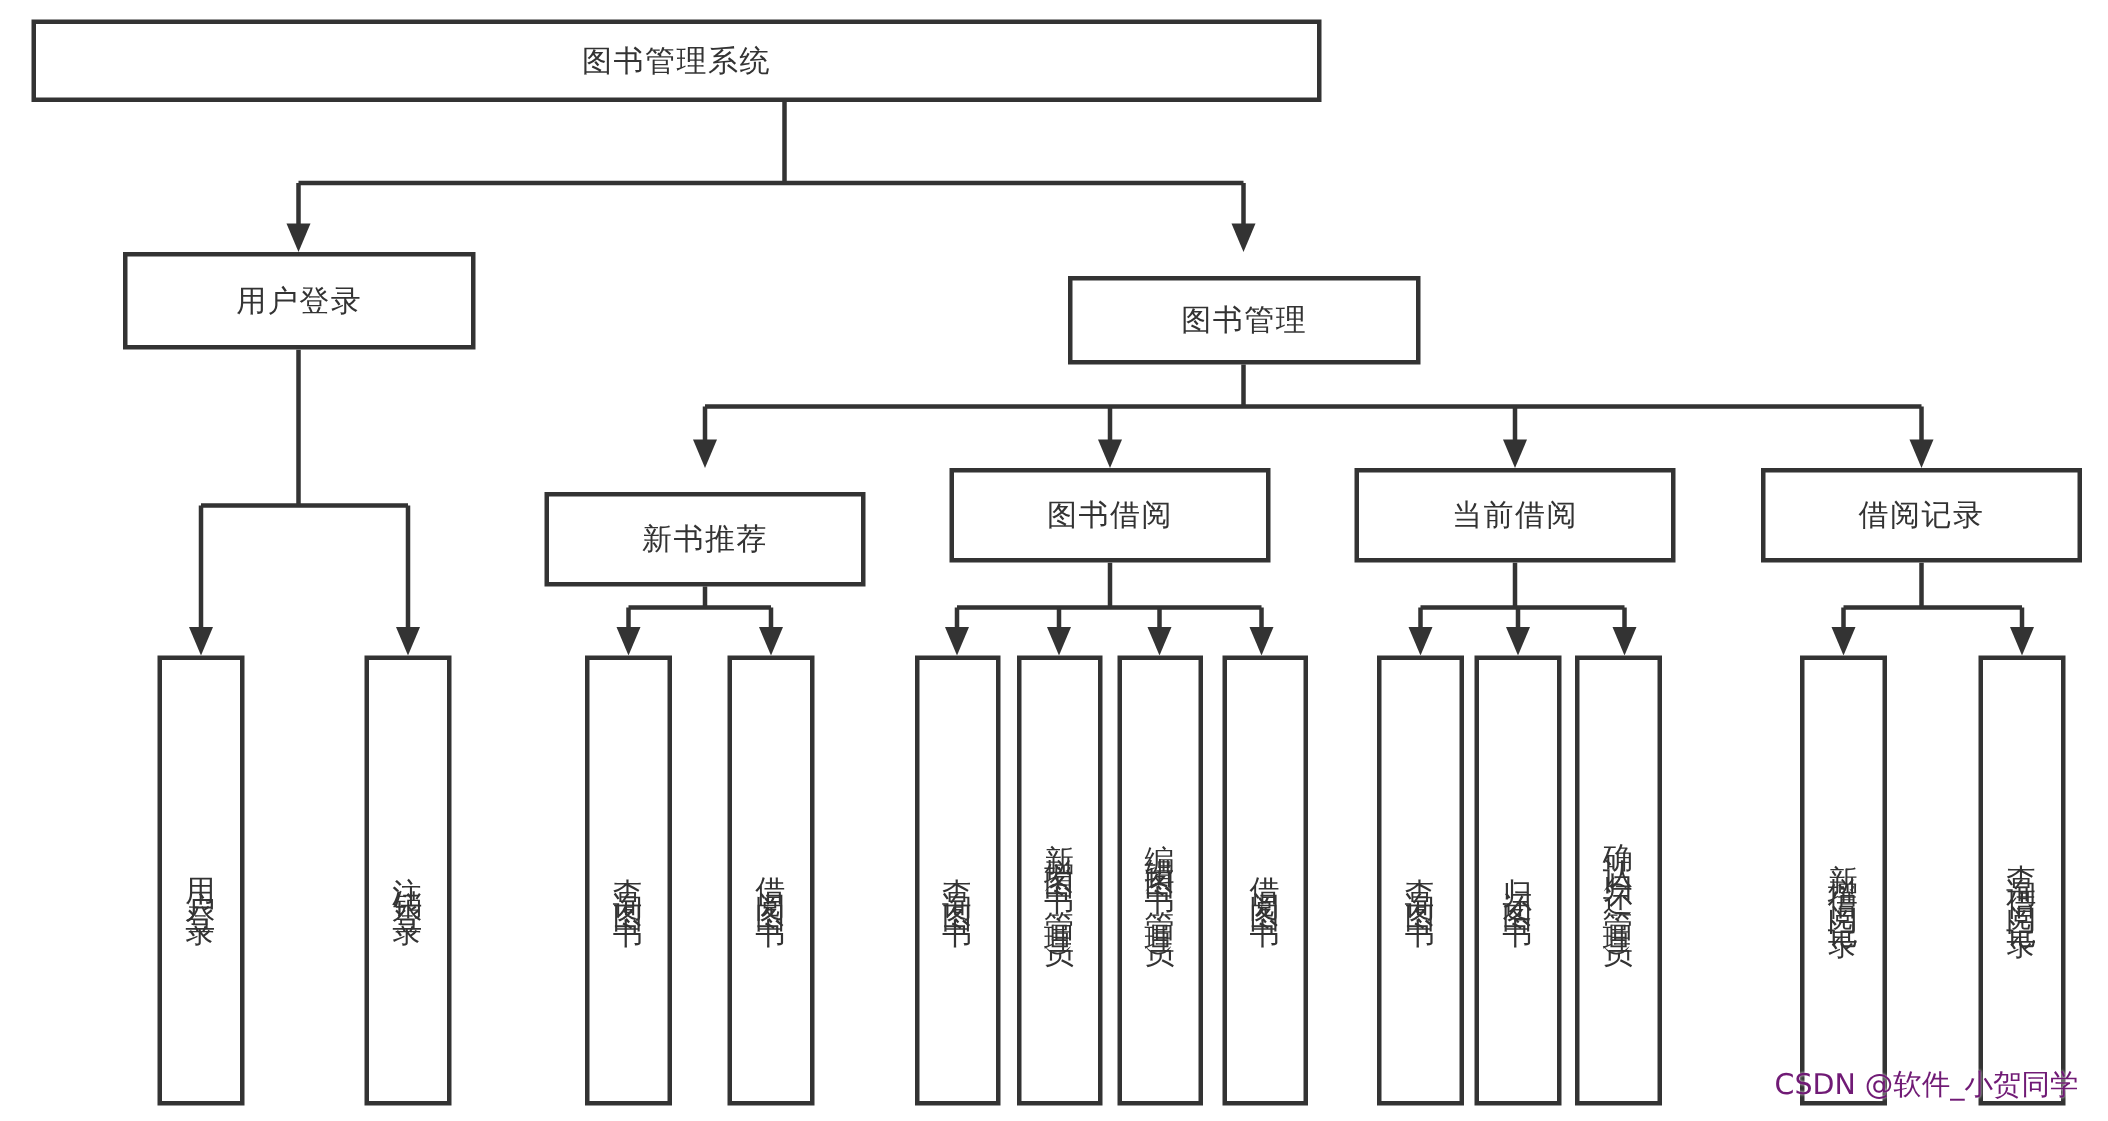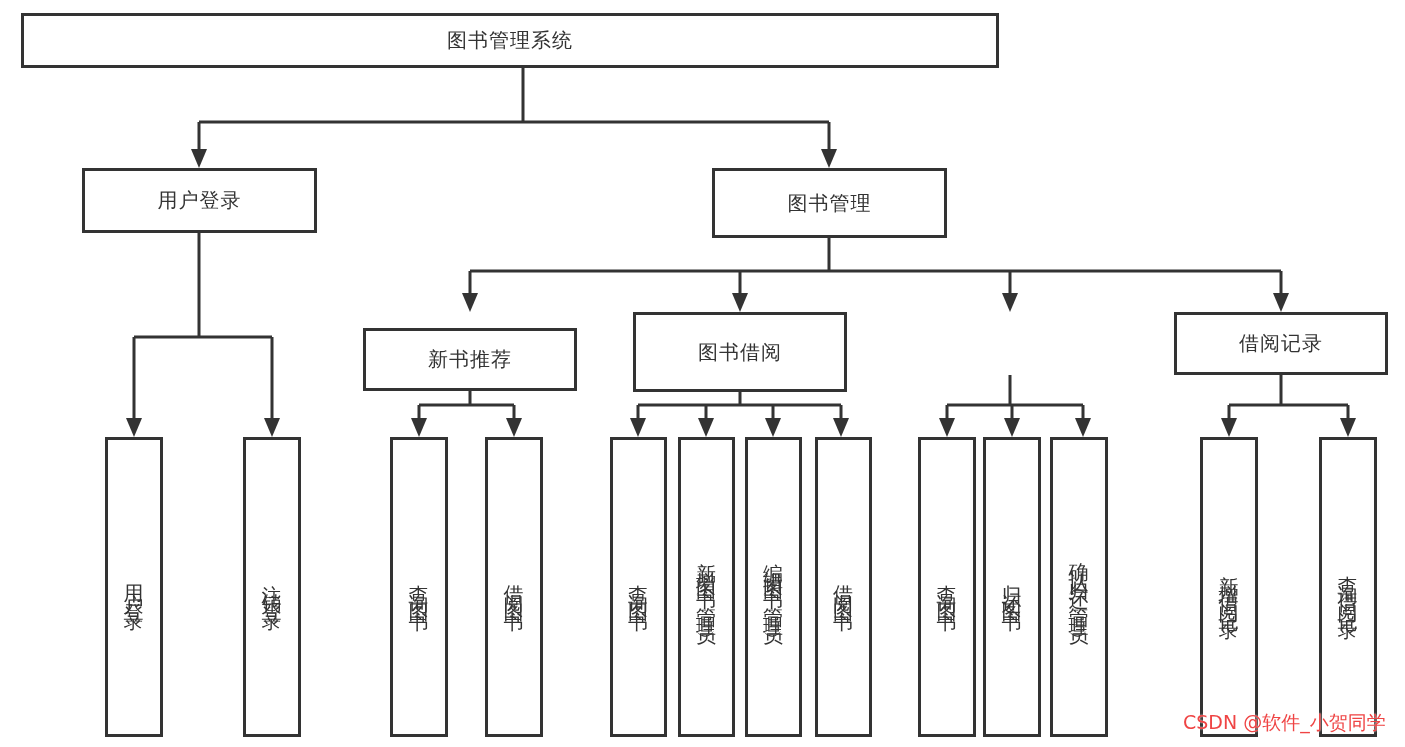--- a/index.html
+++ b/index.html
@@ -42,21 +42,21 @@
     font-size: 20px;
     line-height: 1;
     letter-spacing: 9px;
     white-space: nowrap;
   }
   .watermark {
     position: absolute;
     left: 1183px;
     top: 710px;
     font-size: 19px;
-    color: #ef4444;
+    color: #701a75;
     white-space: nowrap;
     text-shadow: 0 0 2px #ffffff;
   }
 </style>
 </head>
 <body>
 
 <div class="stage">
 
   <svg class="connectors" width="1405" height="747" viewBox="0 0 1405 747" aria-hidden="true">
@@ -88,36 +88,39 @@
       <polygon points="765,418 781,418 773,437"></polygon>
       <polygon points="833,418 849,418 841,437"></polygon>
       <polygon points="939,418 955,418 947,437"></polygon>
       <polygon points="1004,418 1020,418 1012,437"></polygon>
       <polygon points="1075,418 1091,418 1083,437"></polygon>
       <polygon points="1221,418 1237,418 1229,437"></polygon>
       <polygon points="1340,418 1356,418 1348,437"></polygon>
     </g>
   </svg>
 
-  <div class="box" style="left:21px; top:13px; width:978px; height:55px;text-align:center;">
+  <div class="box" style="left:21px; top:13px; width:860px; height:55px;text-align:center;">
     <span class="h-label">图书管理系统</span>
   </div>
 
   <div class="box" style="left:82px; top:168px; width:235px; height:65px;">
     <span class="h-label">用户登录</span>
   </div>
-  <div class="box" style="left:712px; top:168px; width:235px; height:70px;">
+  <div class="box" style="left:712px; top:184px; width:235px; height:59px;">
     <span class="h-label">图书管理</span>
   </div>
 
   <div class="box" style="left:363px; top:328px; width:214px; height:63px;">
     <span class="h-label">新书推荐</span>
   </div>
-  <div class="box" style="left:633px; top:312px; width:214px; height:80px;">
+  <div class="box" style="left:633px; top:312px; width:214px; height:63px;">
     <span class="h-label">图书借阅</span>
+  </div>
+  <div class="box" style="left:903px; top:312px; width:214px; height:63px;">
+    <span class="h-label">当前借阅</span>
   </div>
   <div class="box" style="left:1174px; top:312px; width:214px; height:63px;font-family:Liberation Serif, serif;">
     <span class="h-label">借阅记录</span>
   </div>
 
   <div class="box leaf" style="left:105px; top:437px; width:58px; height:300px;">
     <span class="v-label">用户登录</span>
   </div>
   <div class="box leaf" style="left:243px; top:437px; width:58px; height:300px;">
     <span class="v-label">注销登录</span>

